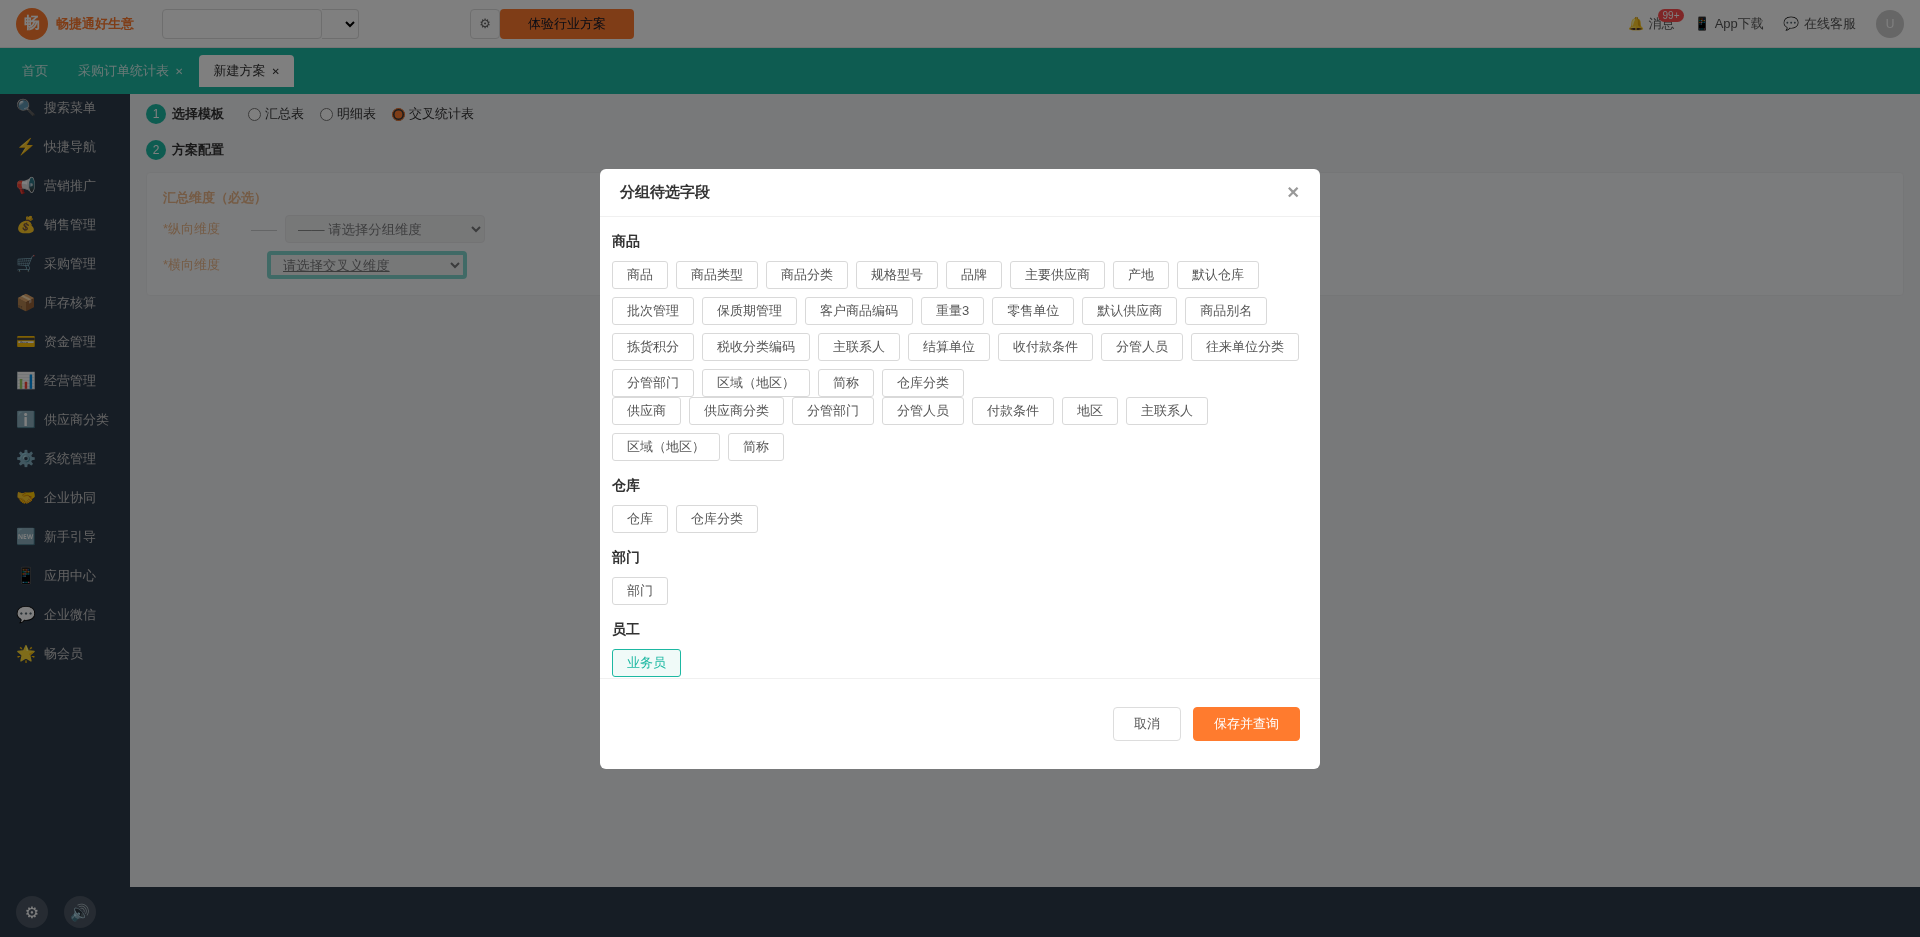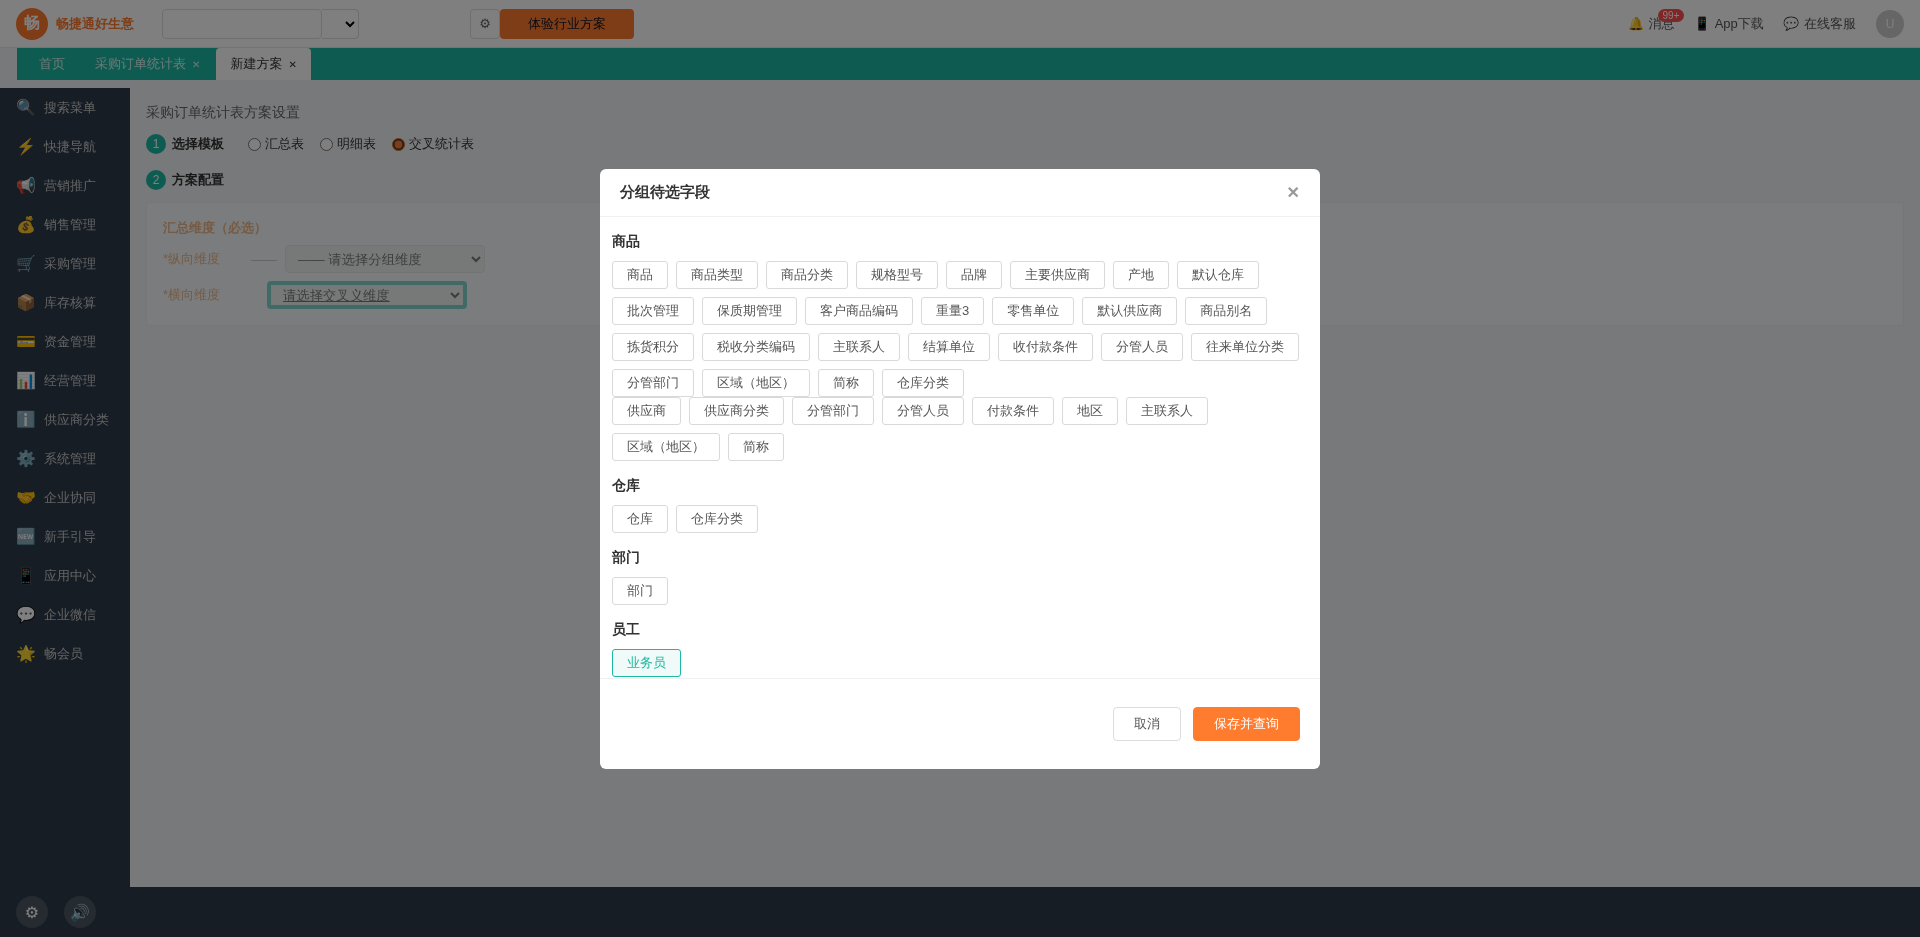--- a/index.html
+++ b/index.html
@@ -22,23 +22,23 @@
     .gear-btn { width: 30px; height: 30px; border: 1px solid #ddd; border-radius: 4px; display: flex; align-items: center; justify-content: center; cursor: pointer; margin-left: 8px; color: #666; }
     .trial-btn { background: #ff7b2e; color: #0f172a; border: none; border-radius: 4px; padding: 6px 28px; font-size: 13px; cursor: pointer; }
 
     .top-right { margin-left: auto; display: flex; align-items: center; gap: 20px; }
     .top-right-item { display: flex; align-items: center; gap: 4px; font-size: 13px; color: #555; cursor: pointer; position: relative; }
     .badge { background: #ff4d4f; color: #fff; border-radius: 10px; font-size: 10px; padding: 1px 5px; position: absolute; top: -6px; right: -10px; }
     .avatar { width: 28px; height: 28px; border-radius: 50%; background: #ccc; display: flex; align-items: center; justify-content: center; color: #fff; font-size: 12px; }
 
     
     .tab-bar {
-      display: flex; align-items: center; height: 32px;
+      display: flex; align-items: center; height: 46px;
       background: #1db8a2; padding: 0 8px;
-      position: fixed; top: 48px; left: 17px; right: 0; z-index: 99;
+      position: fixed; top: 48px; left: 0; right: 0; z-index: 99;
     }
     .tab-item { display: flex; align-items: center; height: 32px; padding: 0 14px; border-radius: 4px 4px 0 0; font-size: 13px; cursor: pointer; color: rgba(255,255,255,0.8); margin-right: 2px; }
     .tab-item.active { background: #fff; color: #333; text-align: right; }
     .tab-item .close-icon { margin-left: 6px; font-size: 10px; }
 
     
     .sidebar {
       position: fixed; top: 88px; left: 0; bottom: 0; width: 130px;
       background: #2d3a4a; overflow-y: auto;
     }
@@ -211,21 +211,20 @@
     <span class="s-icon">💬</span>
     <span>企业微信</span>
   </div>
   <div class="sidebar-item">
     <span class="s-icon">🌟</span>
     <span>畅会员</span>
   </div>
 </div>
 
 <div class="main-content">
-  <div class="page-title">采购订单统计表方案设置</div>
 
   <div class="steps">
     <div class="step">
       <div class="step-num">1</div>
       <span class="step-label">选择模板</span>
     </div>
     <div class="radio-group">
       <label class="radio-item">
         <input type="radio" name="template" style="">
         <span>汇总表</span>

